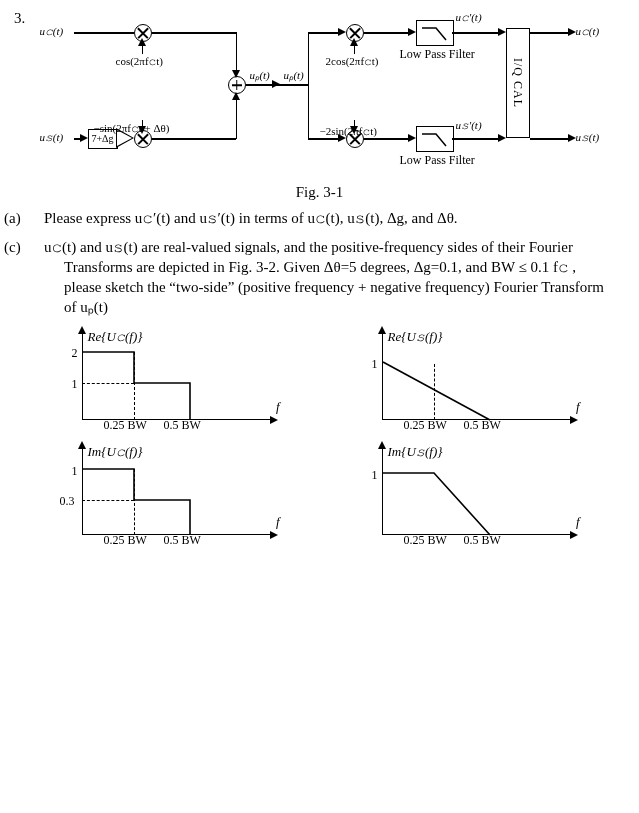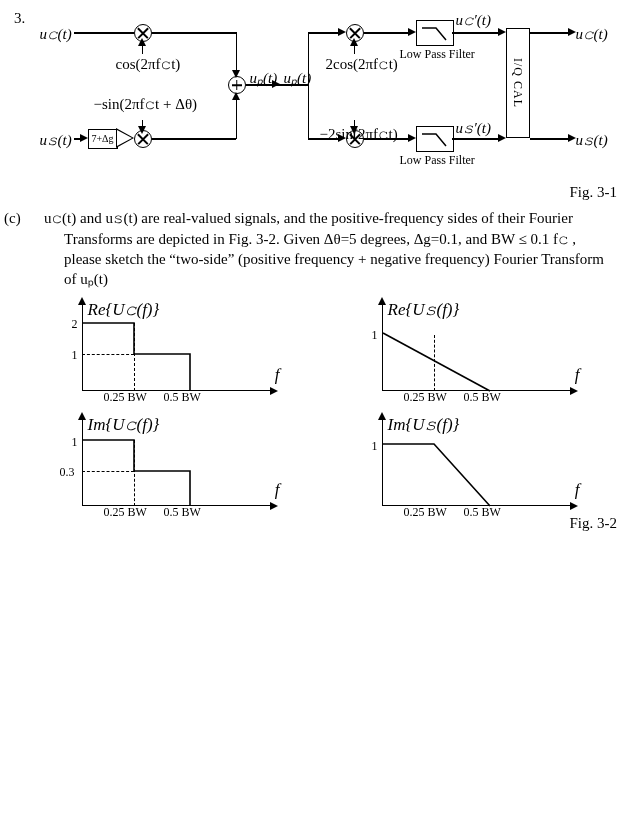--- a/index.html
+++ b/index.html
@@ -1,30 +1,30 @@
 <!DOCTYPE html>
 <html><head>
 <meta charset="utf-8">
 <style>
   html,body{margin:0;padding:0;background:#fff;color:#000;font-family:"Times New Roman",Times,serif;font-size:15px;line-height:1.35}
   .page{width:639px;height:813px;box-sizing:border-box;padding:8px 22px 8px 22px;position:relative}
   .num{position:absolute;left:14px;top:8px}
   .intro{margin-left:22px;margin-bottom:6px}
   .fig1{width:560px;height:170px;margin:2px auto 0 auto;position:relative}
-  .figcap{text-align:right;margin:2px 0 6px 0}
+  .figcap{text-align:center;margin:2px 0 6px 0}
   .qq{margin-left:22px;text-indent:-20px;padding-left:20px;margin-bottom:8px}
   .sub{display:inline-block;margin-left:-20px;width:20px}
   .figs{width:560px;margin:4px auto 0 auto;display:grid;grid-template-columns:1fr 1fr;grid-template-rows:105px 105px;column-gap:40px;row-gap:10px}
   .plot{position:relative;width:240px;height:100px}
   .axisY{position:absolute;left:42px;top:6px;bottom:6px;width:1px;background:#000}
   .axisX{position:absolute;left:42px;right:8px;bottom:6px;height:1px;background:#000}
   .arrU{position:absolute;left:38px;top:0;width:0;height:0;border-left:4px solid transparent;border-right:4px solid transparent;border-bottom:8px solid #000}
   .arrR{position:absolute;right:2px;bottom:2px;width:0;height:0;border-top:4px solid transparent;border-bottom:4px solid transparent;border-left:8px solid #000}
   .it{font-style:italic}
-  .lbl{position:absolute;font-size:17px}
+  .lbl{position:absolute;font-size:13px}
   .tick{position:absolute;font-size:12px}
   .dash{position:absolute;border-left:1px dashed #000}
   .dashH{position:absolute;border-top:1px dashed #000}
   
   .mix{position:absolute;width:16px;height:16px;border:1.5px solid #000;border-radius:50%}
   .mix:before,.mix:after{content:"";position:absolute;left:50%;top:50%;width:14px;height:1.5px;background:#000;transform-origin:center}
   .mix:before{transform:translate(-50%,-50%) rotate(45deg)}
   .mix:after{transform:translate(-50%,-50%) rotate(-45deg)}
   .addn{position:absolute;width:16px;height:16px;border:1.5px solid #000;border-radius:50%}
   .addn:before,.addn:after{content:"";position:absolute;left:50%;top:50%;background:#000}
@@ -34,21 +34,21 @@
   .ah{position:absolute;width:0;height:0}
   .ah.r{border-top:4px solid transparent;border-bottom:4px solid transparent;border-left:8px solid #000}
   .ah.u{border-left:4px solid transparent;border-right:4px solid transparent;border-bottom:8px solid #000}
   .ah.d{border-left:4px solid transparent;border-right:4px solid transparent;border-top:8px solid #000}
   .gainbox{position:absolute;width:28px;height:18px;border:1.5px solid #000;font-size:10px;text-align:center;line-height:18px}
   .tri{position:absolute;width:0;height:0;border-top:10px solid transparent;border-bottom:10px solid transparent;border-left:18px solid #000}
   .tri2{position:absolute;width:0;height:0;border-top:8px solid transparent;border-bottom:8px solid transparent;border-left:15px solid #fff}
   .lpf{position:absolute;width:36px;height:24px;border:1.5px solid #000}
   .lpf svg{position:absolute;left:3px;top:3px}
   .iqcal{position:absolute;width:22px;height:108px;border:1.5px solid #000;writing-mode:vertical-rl;text-align:center;font-size:12px;letter-spacing:1px;line-height:22px}
-  .txt{position:absolute;font-size:15px}
+  .txt{position:absolute;font-size:11px}
   svg.poly{position:absolute;left:0;top:0}
 </style>
 </head>
 <body>
 
 <div class="page">
   <div class="num">3.</div>
 
   <div class="fig1">
 
@@ -59,21 +59,21 @@
     <div class="line" style="left:102px;top:30px;width:1.5px;height:14px"></div>
     <div class="ah u" style="left:98px;top:28px"></div>
 
     <span class="txt it" style="left:0;top:120px">u𝚜(t)</span>
     <div class="line" style="left:34px;top:128px;width:9px;height:1.5px"></div>
     <div class="ah r" style="left:40px;top:124px"></div>
     <div class="gainbox" style="left:48px;top:119px">7+Δg</div>
     <div class="tri" style="left:76px;top:118px"></div>
     <div class="tri2" style="left:77px;top:120px"></div>
     <div class="mix" style="left:94px;top:120px"></div>
-    <span class="txt" style="left:54px;top:84px">−sin(2πf𝚌t + Δθ)</span>
+    <span class="txt" style="left:54px;top:111px">−sin(2πf𝚌t + Δθ)</span>
     <div class="line" style="left:102px;top:110px;width:1.5px;height:10px"></div>
     <div class="ah d" style="left:98px;top:116px"></div>
 
     <div class="line" style="left:112px;top:22px;width:84px;height:1.5px"></div>
     <div class="line" style="left:196px;top:22px;width:1.5px;height:44px"></div>
     <div class="line" style="left:112px;top:128px;width:84px;height:1.5px"></div>
     <div class="line" style="left:196px;top:84px;width:1.5px;height:45px"></div>
     <div class="addn" style="left:188px;top:66px"></div>
     <div class="ah d" style="left:192px;top:60px"></div>
     <div class="ah u" style="left:192px;top:82px"></div>
@@ -124,20 +124,21 @@
 
     <div class="line" style="left:490px;top:22px;width:42px;height:1.5px"></div>
     <div class="line" style="left:490px;top:128px;width:42px;height:1.5px"></div>
     <div class="ah r" style="left:528px;top:18px"></div>
     <div class="ah r" style="left:528px;top:124px"></div>
     <span class="txt it" style="left:536px;top:14px">u𝚌(t)</span>
     <span class="txt it" style="left:536px;top:120px">u𝚜(t)</span>
   </div>
   <div class="figcap">Fig. 3-1</div>
 
+  <div class="qq"><span class="sub">(a)</span><span>Please express u𝚌′(t) and u𝚜′(t) in terms of u𝚌(t), u𝚜(t), Δg, and Δθ.</span></div>
   <div class="qq"><span class="sub">(c)</span><span>u𝚌(t) and u𝚜(t) are real-valued signals, and the positive-frequency sides of their Fourier Transforms are depicted in Fig. 3-2. Given Δθ=5 degrees, Δg=0.1, and BW ≤ 0.1 f𝚌 , please sketch the “two-side” (positive frequency + negative frequency) Fourier Transform of uₚ(t)</span></div>
 
   <div class="figs">
 
     <div class="plot">
       <div class="axisY"></div>
         <div class="arrU"></div>
       <div class="axisX"></div>
         <div class="arrR"></div>
       <span class="lbl it" style="left:48px;top:2px">Re{U𝚌(f)}</span>
@@ -196,14 +197,13 @@
       <span class="lbl it" style="right:0;bottom:10px">f</span>
       <span class="tick" style="left:32px;top:26px">1</span>
       <span class="tick" style="left:64px;bottom:-8px">0.25 BW</span>
       <span class="tick" style="left:124px;bottom:-8px">0.5 BW</span>
       <svg class="poly" width="240" height="100">
           <polyline points="43,32 94,32 150,94" fill="none" stroke="#000" stroke-width="1.6"></polyline>
         </svg>
     </div>
 
   </div>
-  <div class="figcap" style="margin-top:-4px">Fig. 3-2</div>
 </div>
 
 </body></html>

